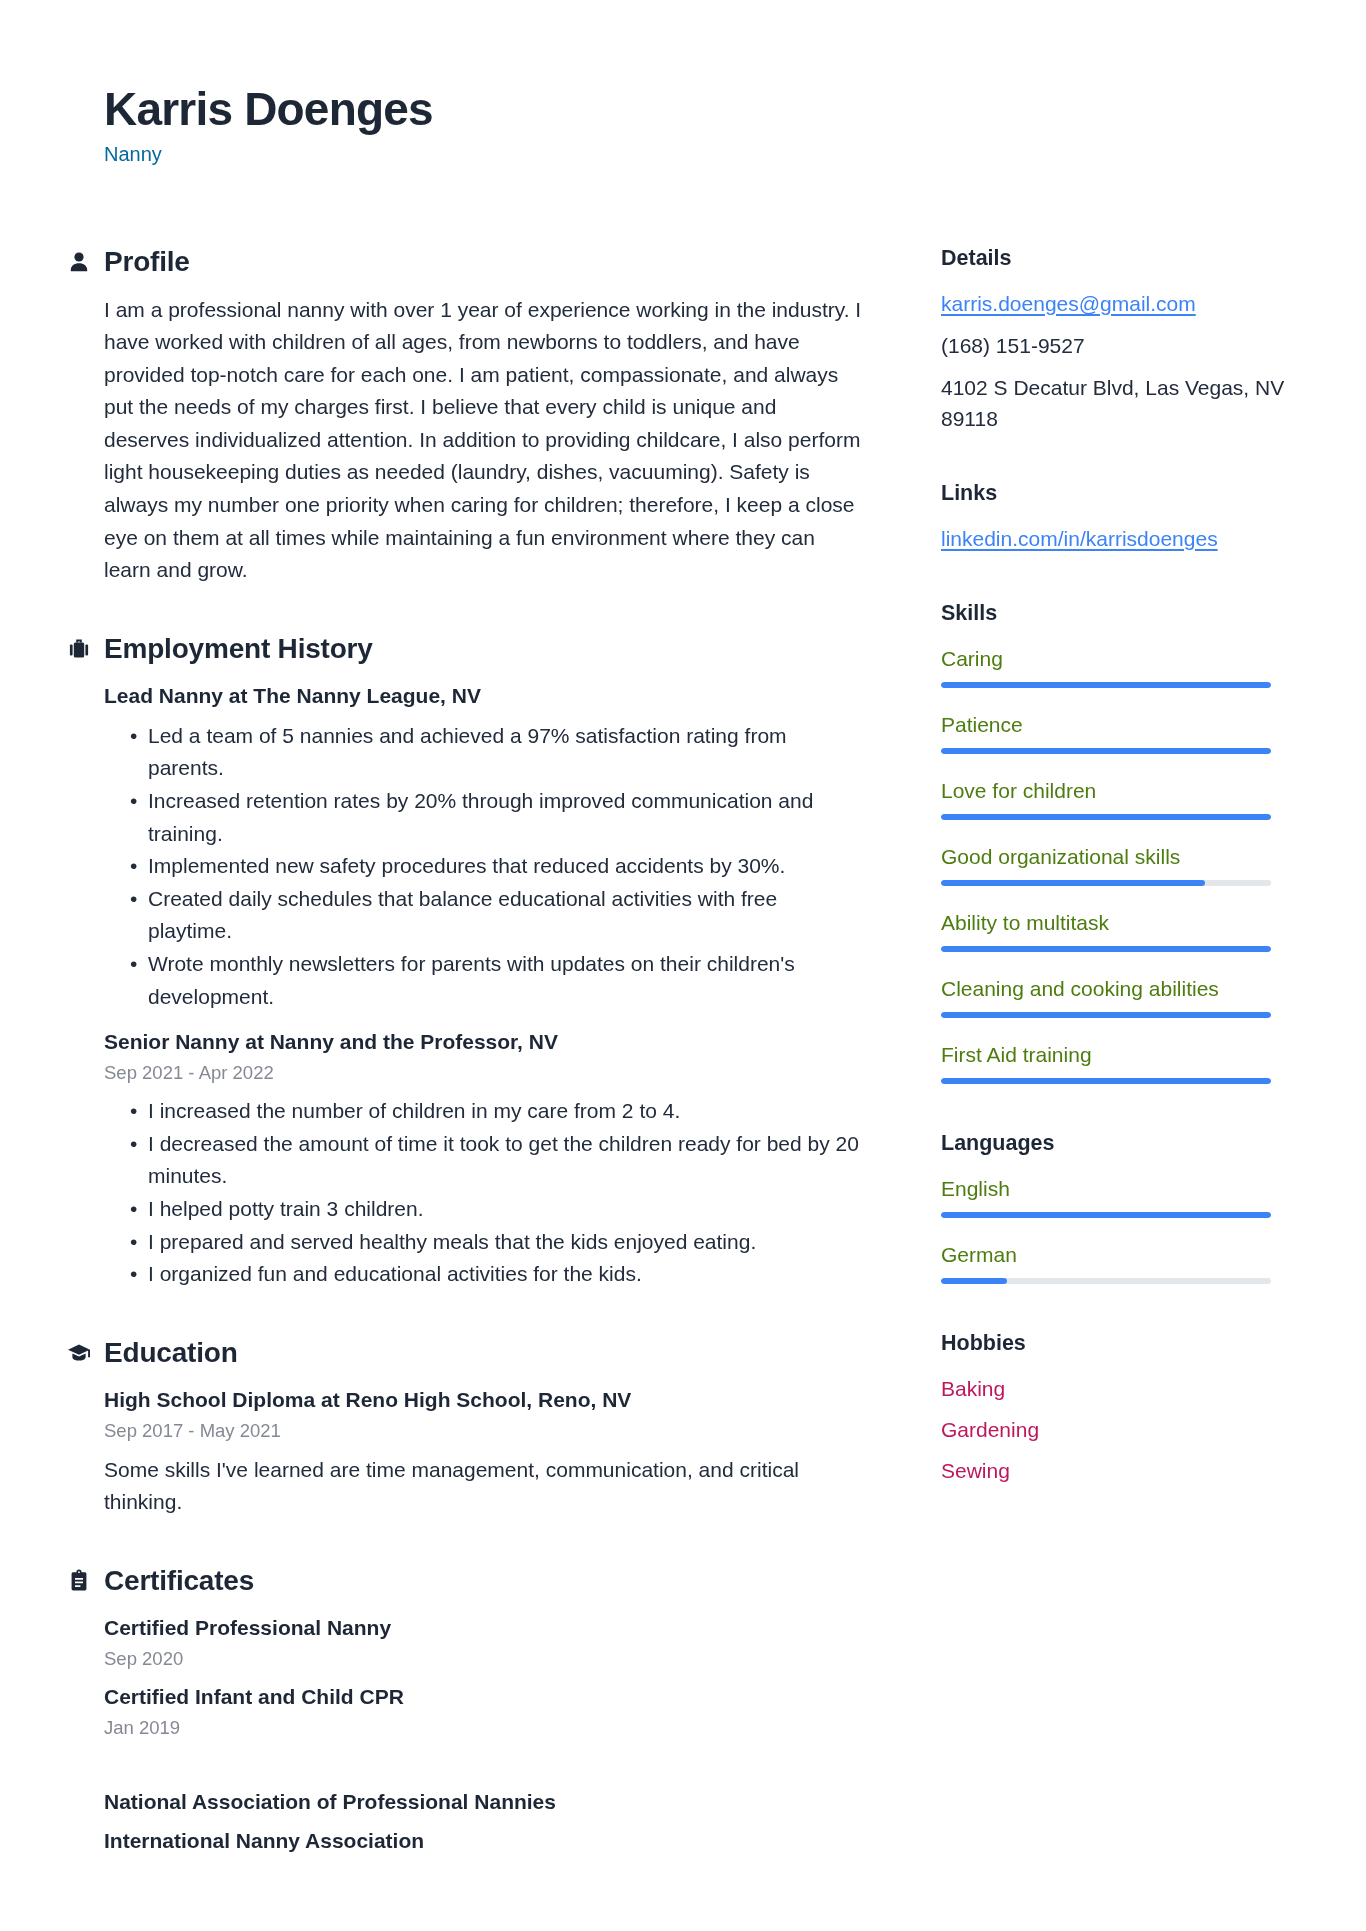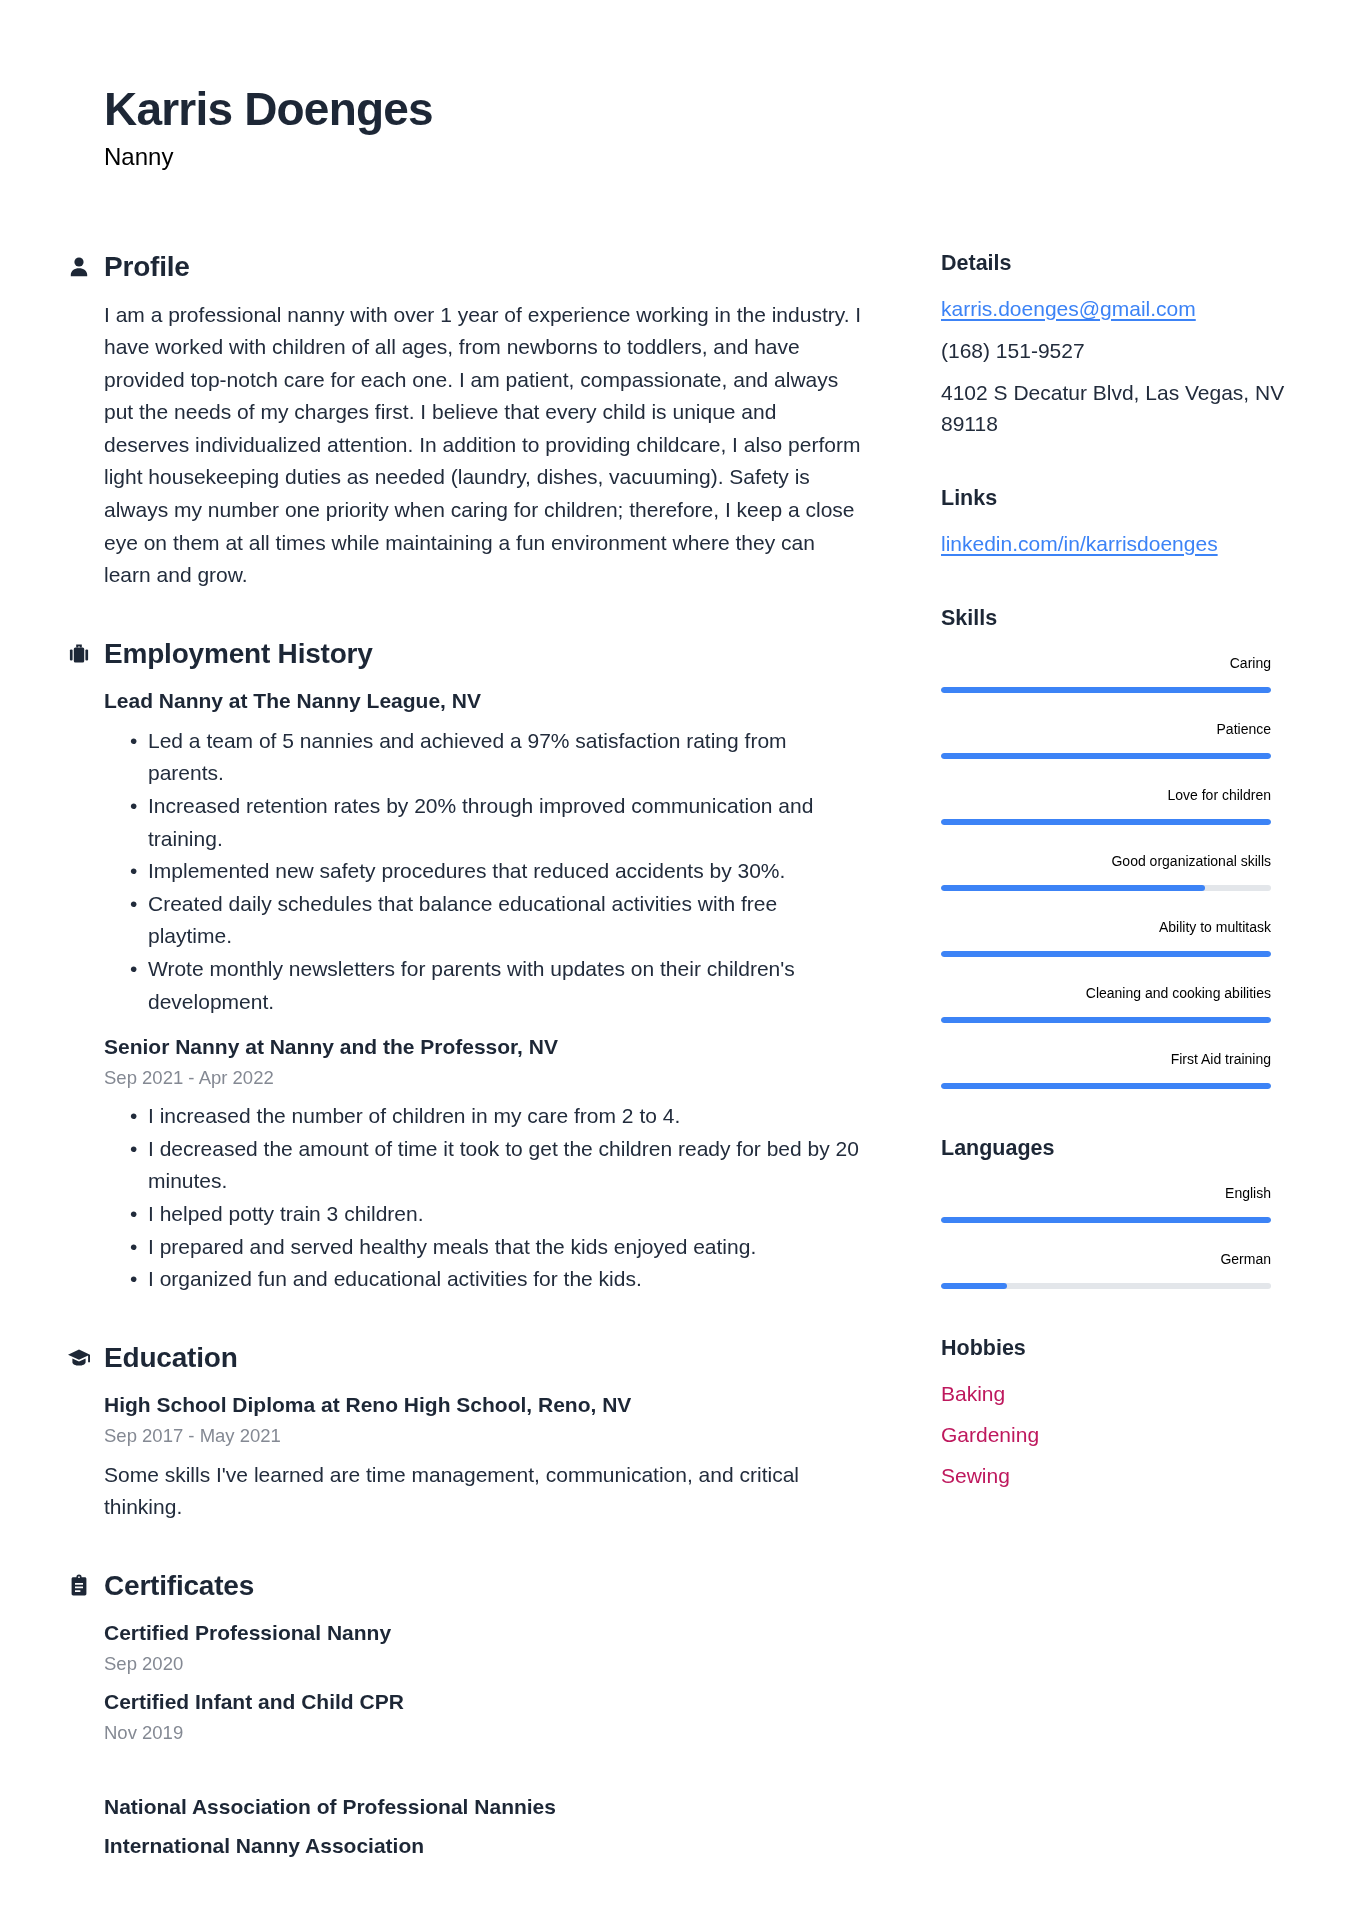--- a/index.html
+++ b/index.html
@@ -12,21 +12,21 @@
     font-family:"Liberation Sans", sans-serif;
     color:#222c3c;
     padding:84px 0 40px 104px;
     overflow:hidden;
   }
   
   .name {
     font-size:46px; font-weight:700; color:#1d2736;
     letter-spacing:-0.8px; line-height:1.12;
   }
-  .job-title { font-size:24px; color:#000000; margin-top:7px; }
+  .job-title { font-size:20px; color:#0369a1; margin-top:7px; }
 
   
   .columns { display:flex; margin-top:80px; }
   .main { width:760px; margin-right:77px; flex:none; }
   .sidebar { width:330px; flex:none; }
 
   
   .section-head {
     display:flex; align-items:center; gap:13px;
     margin-left:-37px; margin-bottom:16px;
@@ -59,21 +59,21 @@
   .member-line { font-size:21px; font-weight:700; color:#1d2736; line-height:30px; margin-bottom:9px; }
 
   
   .side-block { margin-bottom:47px; }
   .side-head { font-size:21.5px; font-weight:700; color:#1d2736; margin-bottom:17px; }
   .side-line { font-size:21px; line-height:31px; margin-bottom:11px; color:#222c3c; }
   .nowrap { white-space:nowrap; }
   a.link { color:#3c83f6; text-decoration:underline; text-underline-offset:3px; font-size:21px; line-height:31px; }
 
   .meter-item { margin-bottom:21px; }
-  .meter-label { font-size:14px; line-height:31px; color:#000000; margin-bottom:8px;text-align:right; }
+  .meter-label { font-size:21px; line-height:31px; color:#4d7c0f; margin-bottom:8px; }
   .bar {
     width:100%; height:6px; border-radius:3px; background:#e3e6ea; overflow:hidden;
   }
   .bar-fill { height:100%; border-radius:3px; background:#3c83f6; width:0; }
 
   .hobby-line { font-size:21px; line-height:31px; margin-bottom:10px; color:#be185d; }
 </style>
 </head>
 <body>
 
@@ -163,21 +163,21 @@
               </svg>
           </span>
           <h2>Certificates</h2>
         </div>
         <div class="entry" style="margin-bottom:10px">
           <div class="entry-title">Certified Professional Nanny</div>
           <div class="entry-date">Sep 2020</div>
         </div>
         <div class="entry">
           <div class="entry-title">Certified Infant and Child CPR</div>
-          <div class="entry-date">Nov 2019</div>
+          <div class="entry-date">Jan 2019</div>
         </div>
       </section>
 
       <section class="block">
         <div class="member-line">National Association of Professional Nannies</div>
         <div class="member-line">International Nanny Association</div>
       </section>
     </div>
 
     <aside class="sidebar">

